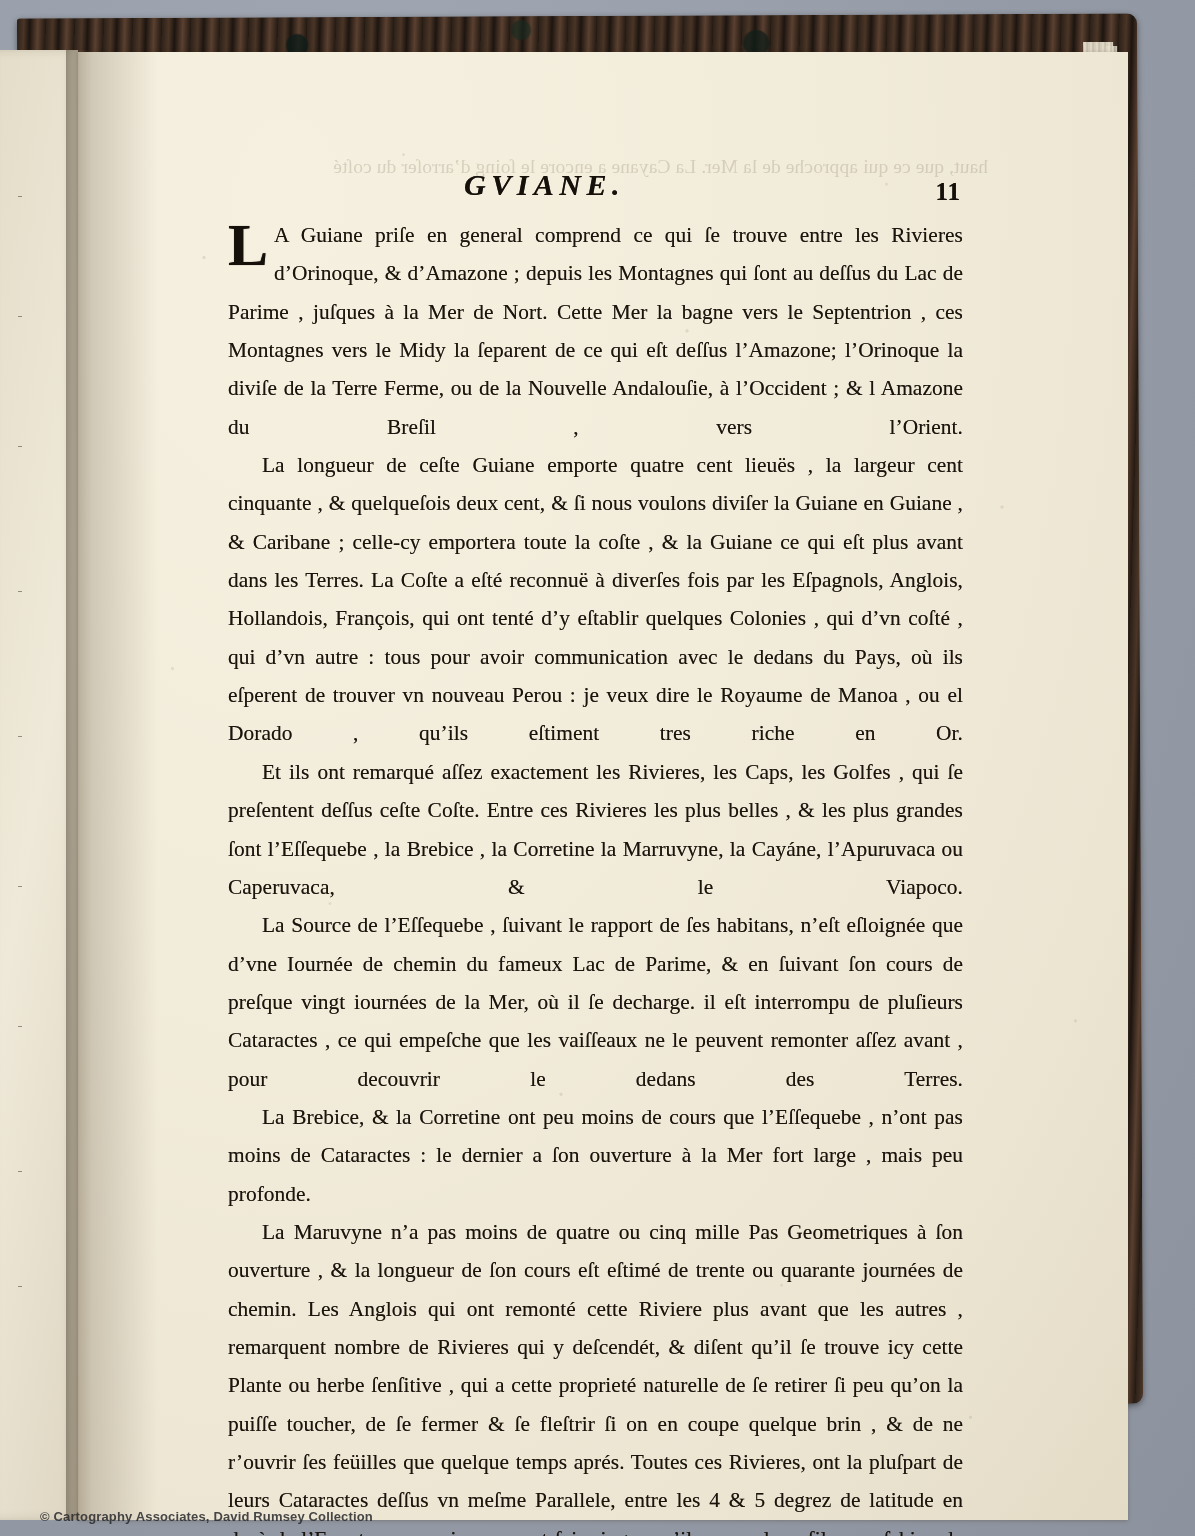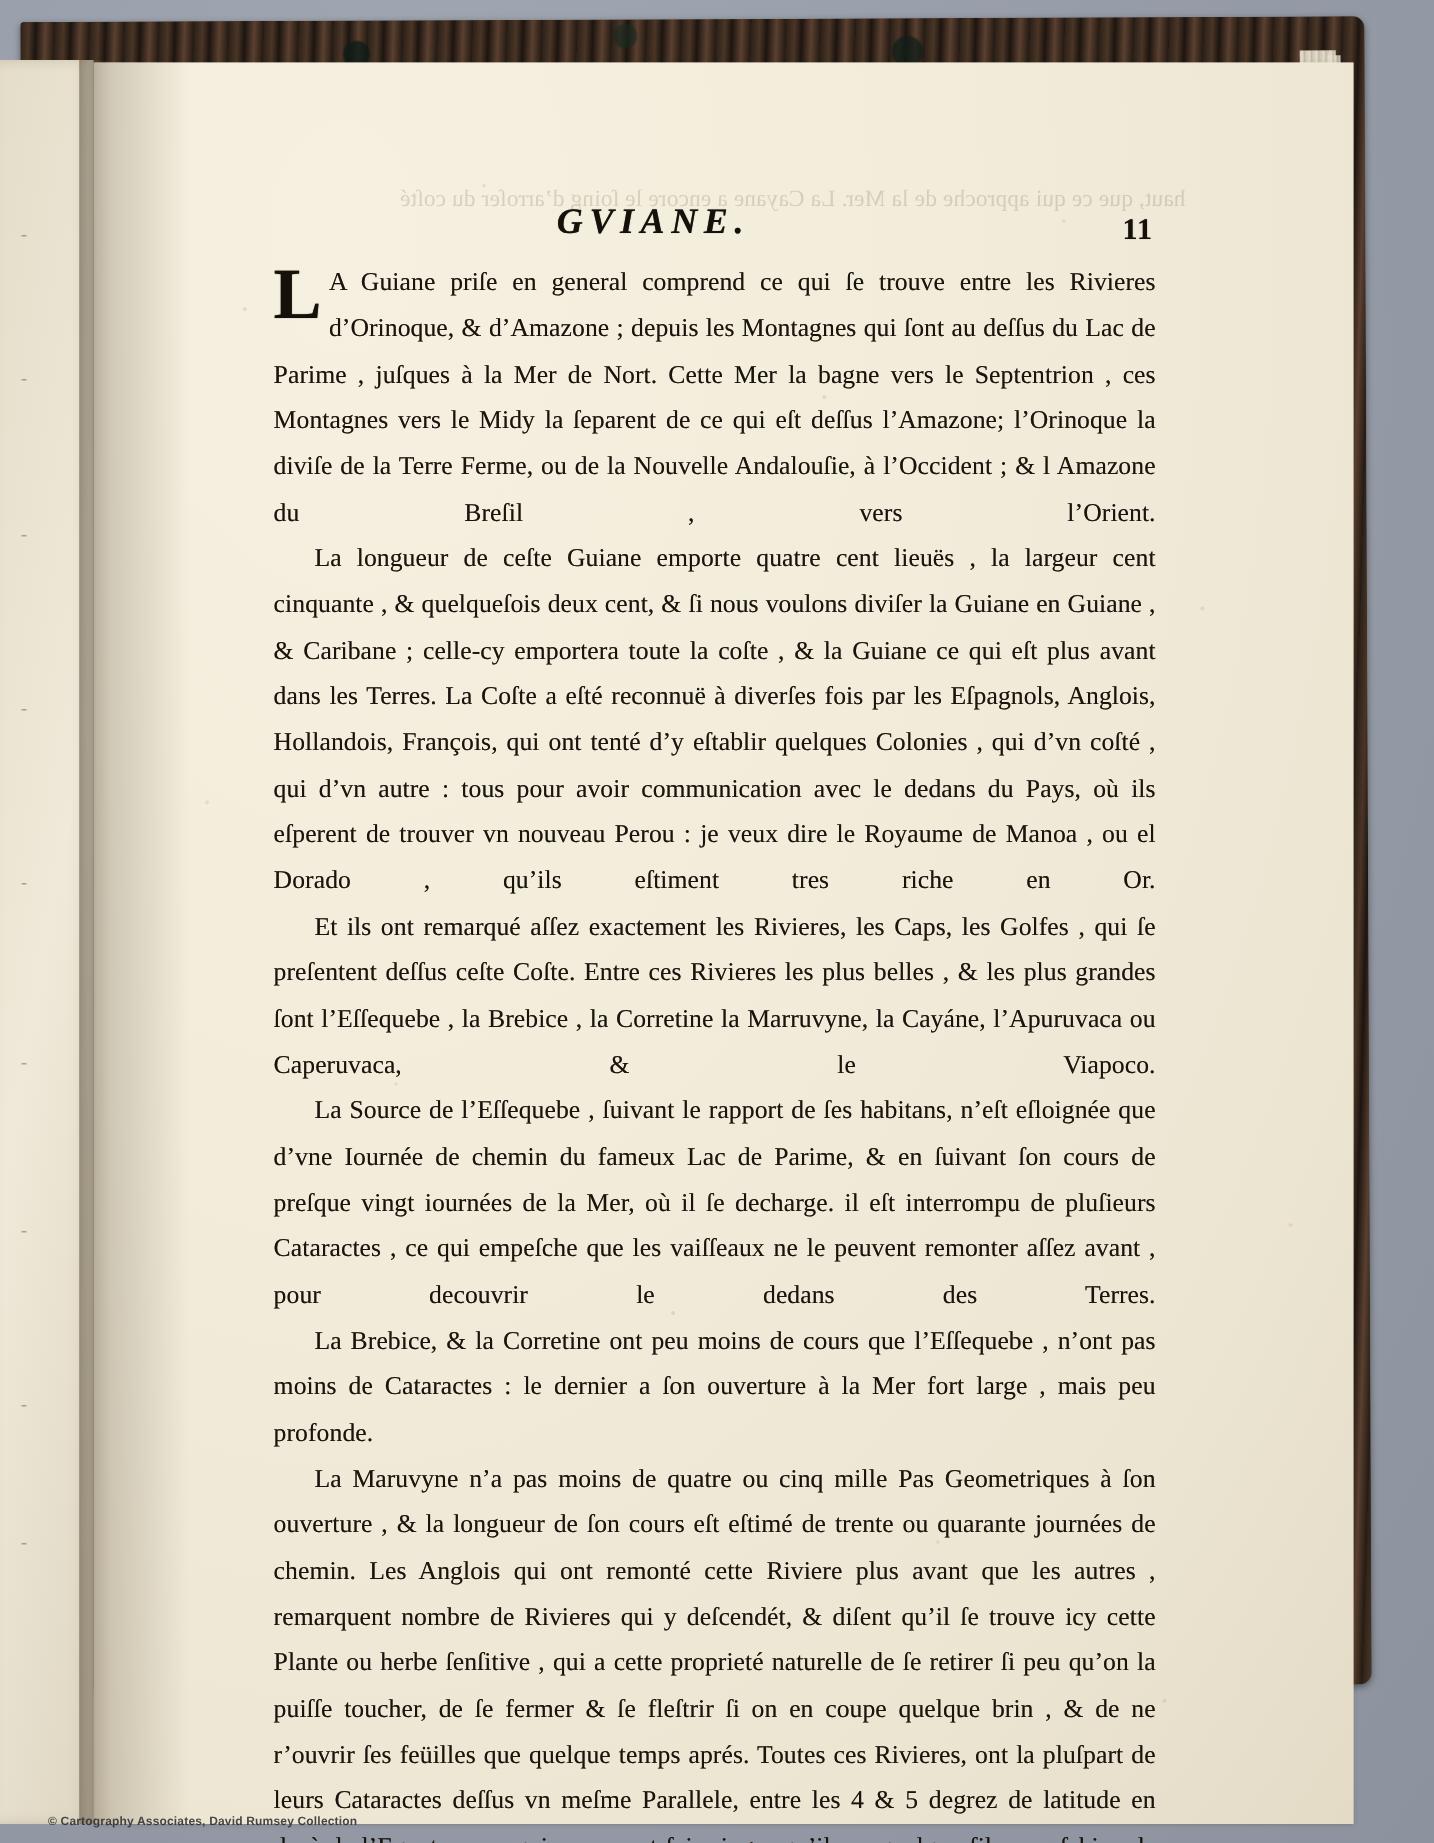--- a/index.html
+++ b/index.html
@@ -201,21 +201,21 @@
     color:#15100a;
     font-family:"Liberation Serif", serif;
     text-shadow:0 0 .8px rgba(20,15,8,.8);
   }
 
   
   .credit {
     position:absolute;
     left:40px; bottom:12px;
     font-family:"Liberation Sans", sans-serif;
-    font-size:10px;
+    font-size:13px;
     font-weight:700;
     color:#2a2a2e;
     letter-spacing:.15px;
     white-space:nowrap;
     opacity:.85;
   }
 
   
   .edge-marks {
     position:absolute;

